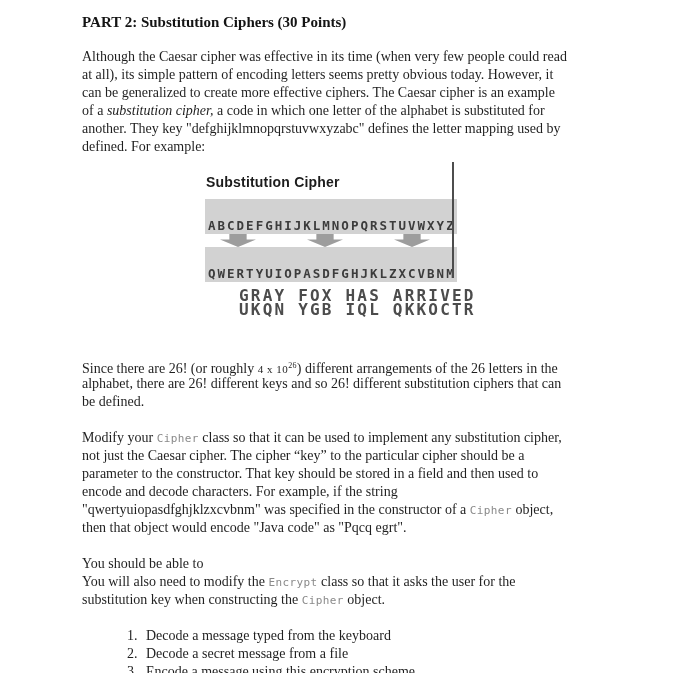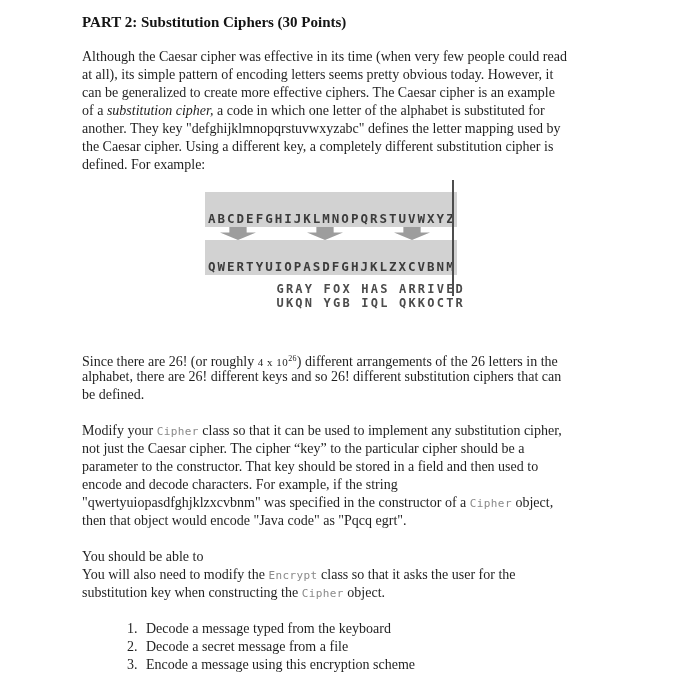--- a/index.html
+++ b/index.html
@@ -48,21 +48,21 @@
     white-space:nowrap;
   }
   .arrow-row { position:relative; height:13px; width:248px; }
   .map-arrow {
     position:absolute; top:0; width:36px; height:13px;
     clip-path:polygon(26% 0, 74% 0, 74% 42%, 100% 42%, 50% 100%, 0 42%, 26% 42%);
   }
   .fig-example {
     margin:7px 0 0 34px;
     font-family:"DejaVu Sans Mono","Liberation Mono",monospace;
-    font-weight:bold; font-size:12px; line-height:14px;
+    font-weight:bold; font-size:16px; line-height:14px;
     letter-spacing:2.2px; white-space:nowrap;text-align:right;
   }
   .fig-vline {
     position:absolute; left:247px; top:-12px;
     width:2px; height:116px;
   }
 
   
   .tlist { margin:13px 0 0 45px; font-size:14px; }
   .tlist .li { line-height:18px; height:18px; white-space:nowrap; }
@@ -74,25 +74,25 @@
 <div class="page">
 
   <h1 class="doc-title">PART 2: Substitution Ciphers (30 Points)</h1>
 
   <div class="para">
       <div class="tline"><span>Although the Caesar cipher was effective in its time (when very few people could read</span></div>
       <div class="tline"><span>at all), its simple pattern of encoding letters seems pretty obvious today. However, it</span></div>
       <div class="tline"><span>can be generalized to create more effective ciphers. The Caesar cipher is an example</span></div>
       <div class="tline"><span>of a </span><span class="s-i">substitution cipher,</span><span> a code in which one letter of the alphabet is substituted for</span></div>
       <div class="tline"><span>another. They key "defghijklmnopqrstuvwxyzabc" defines the letter mapping used by</span></div>
-      <div class="tline"><span>the Caesar cipher. Using a different key, a completely different substitution cipher is</span></div>
       <div class="tline"><span>defined. For example:</span></div>
     </div>
 
   <figure class="cipher-figure" style="margin-left:123px">
+    <div class="fig-title">Substitution Cipher</div>
     <div class="alpha-row" style="background: rgb(210, 210, 210); color: rgb(60, 60, 60);">ABCDEFGHIJKLMNOPQRSTUVWXYZ</div>
     <div class="arrow-row">
       <span class="map-arrow" style="left: 15px; background: rgb(157, 157, 157);"></span>
       <span class="map-arrow" style="left: 102px; background: rgb(157, 157, 157);"></span>
       <span class="map-arrow" style="left: 189px; background: rgb(157, 157, 157);"></span>
     </div>
     <div class="alpha-row" style="background: rgb(210, 210, 210); color: rgb(60, 60, 60);">QWERTYUIOPASDFGHJKLZXCVBNM</div>
     <div class="fig-example" style="color: rgb(76, 76, 76);">
       <div>GRAY FOX HAS ARRIVED</div>
       <div>UKQN YGB IQL QKKOCTR</div>

